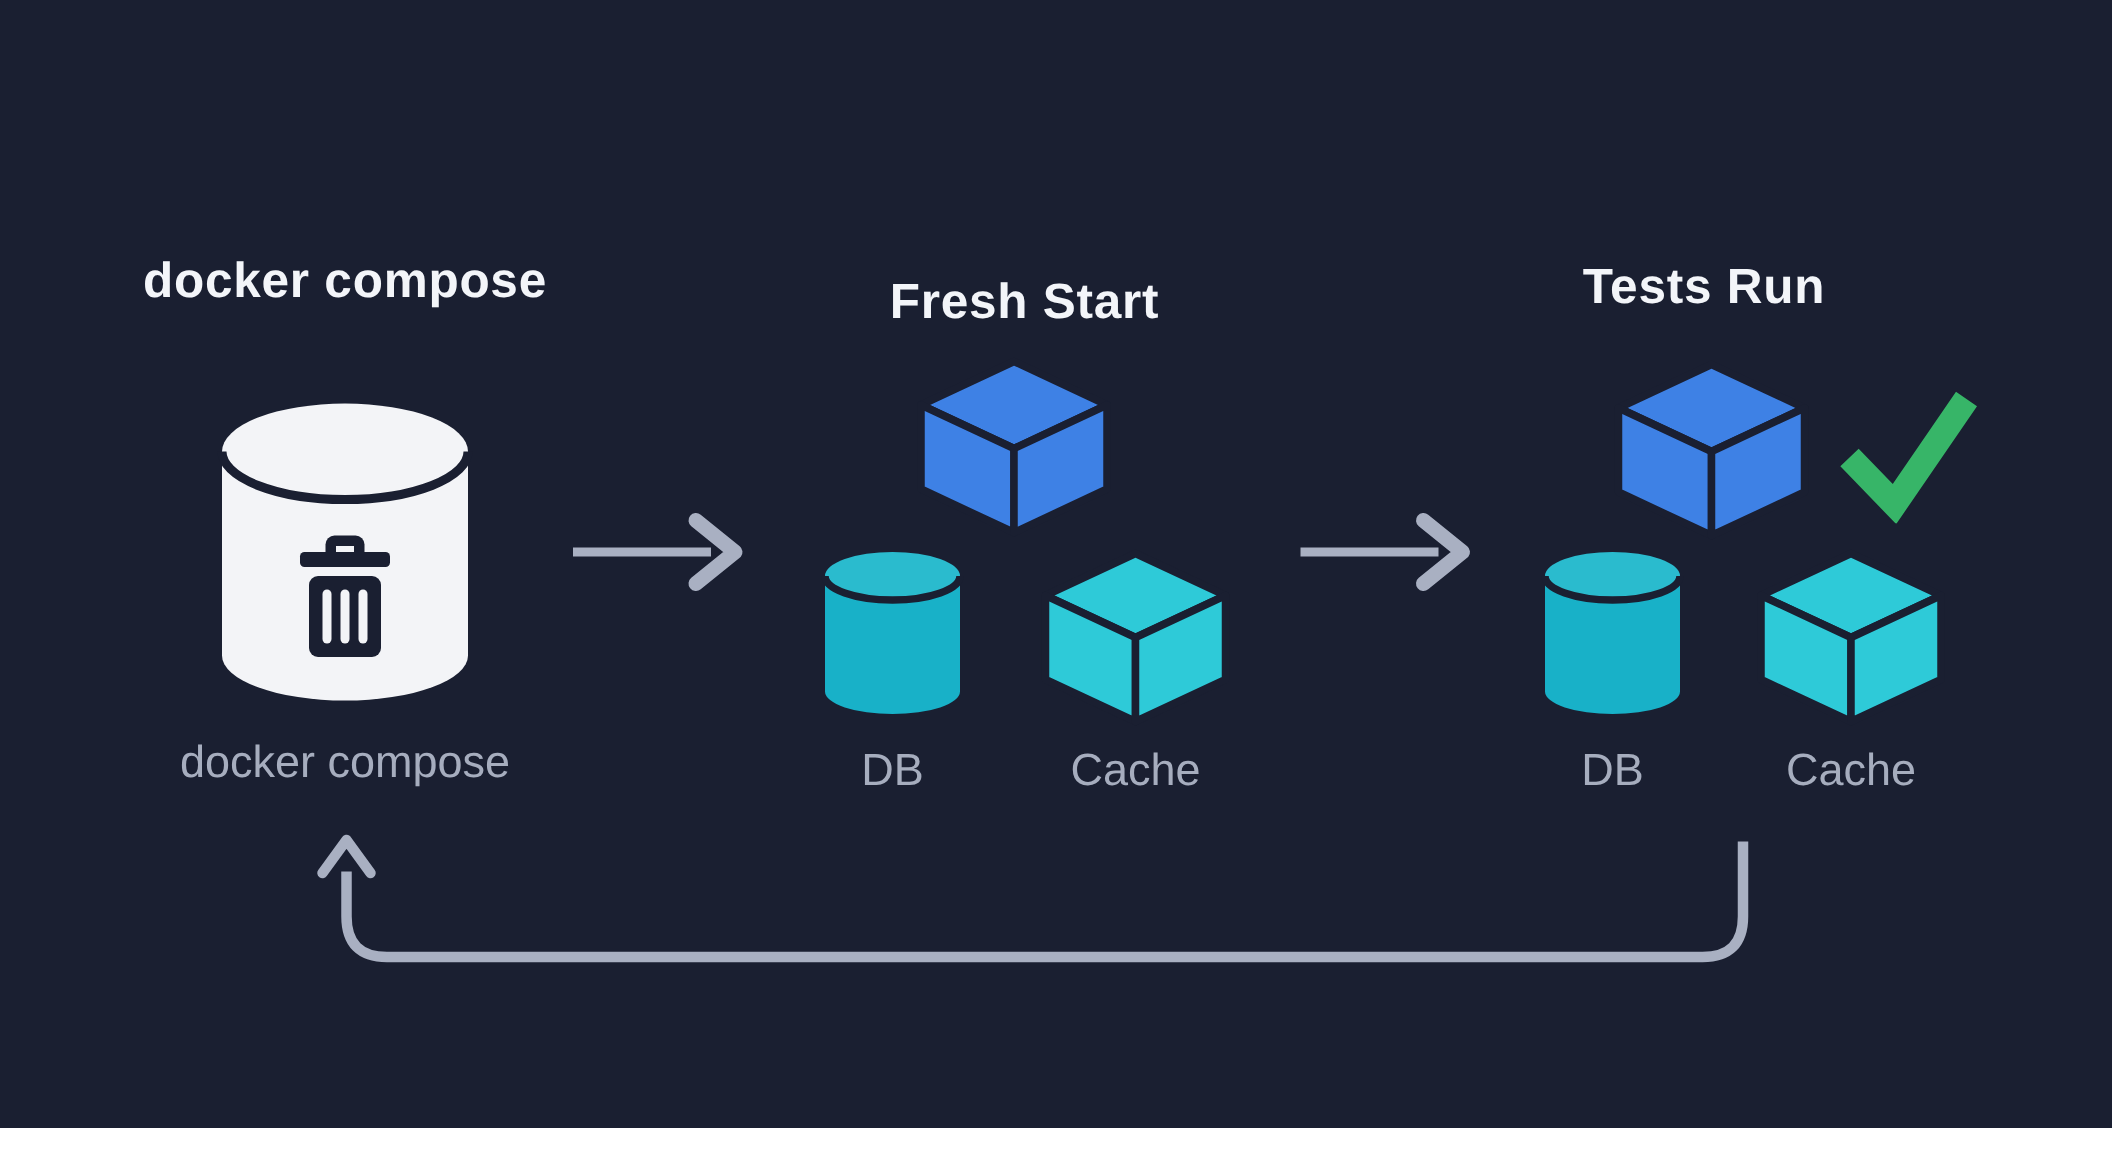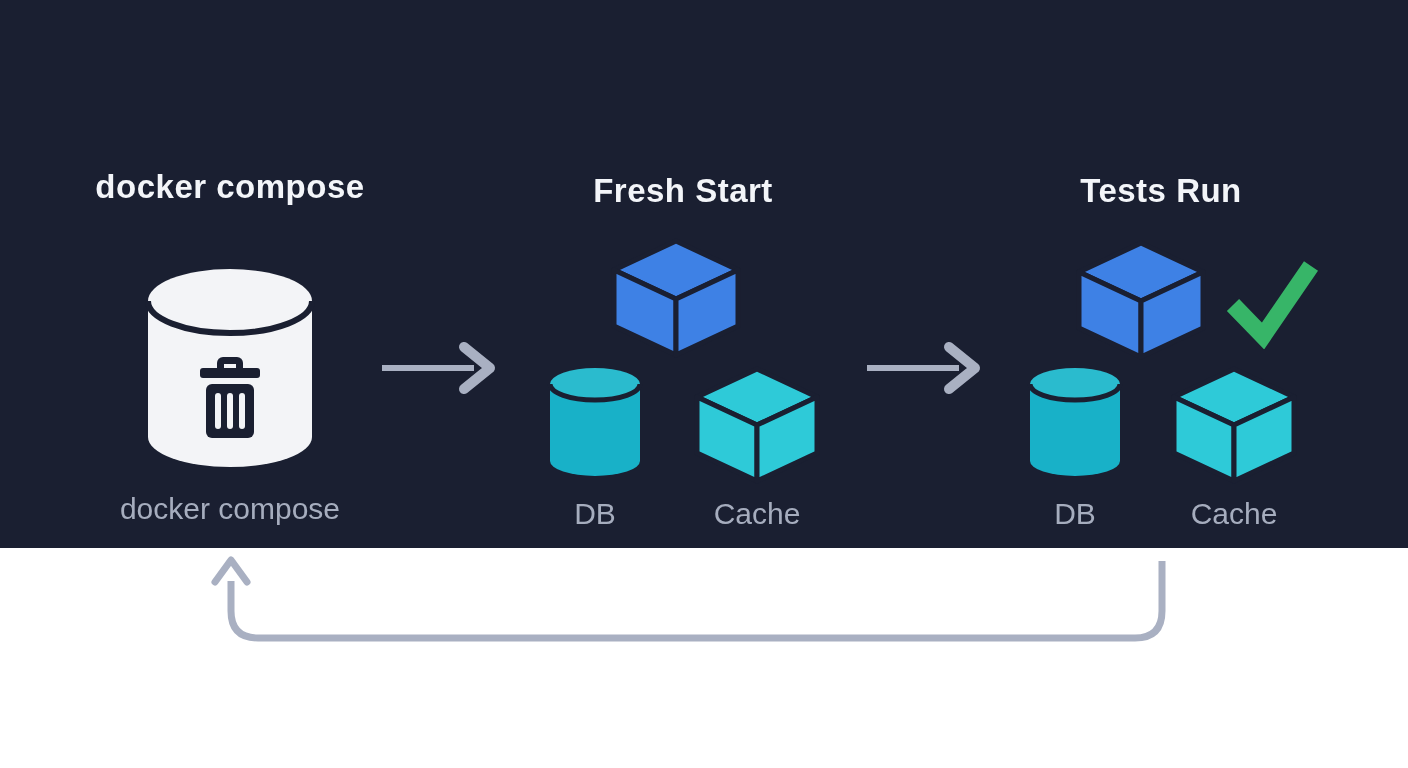--- a/index.html
+++ b/index.html
@@ -14,21 +14,21 @@
     --cyan: #2ecad8;
     --green: #37b568;
     --edge: #1a1f31;
   }
   * { margin: 0; padding: 0; box-sizing: border-box; }
   html, body { width: 1408px; height: 768px; overflow: hidden; }
   body { font-family: "Liberation Sans", sans-serif; }
   .canvas {
     position: relative;
     width: 1408px;
-    height: 548px;
+    height: 752px;
     background: var(--background);
   }
   .abs { position: absolute; }
   .stage-title {
     position: absolute;
     text-align: center;
     font-weight: 700;
     font-size: 33px;
     letter-spacing: 0.5px;
     color: var(--title-text);
@@ -75,21 +75,21 @@
 
   <div class="node-label" style="left:40px; top:492px; width:380px;">docker compose</div>
 
   <div class="abs" style="left:378px; top:338px;">
     <svg width="125" height="60" viewBox="0 0 125 60">
       <line x1="4" y1="30" x2="96" y2="30" stroke="var(--arrow)" stroke-width="6"></line>
       <polyline points="86,9 112,30 86,51" fill="none" stroke="var(--arrow)" stroke-width="10" stroke-linecap="round" stroke-linejoin="round"></polyline>
     </svg>
   </div>
 
-  <div class="stage-title" style="left:533px; top:170px; width:300px;">Fresh Start</div>
+  <div class="stage-title" style="left:533px; top:180px; width:300px;">Fresh Start</div>
 
   <div class="abs" style="left:609px; top:238px;">
     <svg width="134" height="121" viewBox="0 0 134 121">
       <g stroke="var(--edge)" stroke-width="5" stroke-linejoin="round" fill="var(--blue)">
         <polygon points="67,3 129,32 67,61 5,32"></polygon>
         <polygon points="5,32 67,61 67,117 5,88"></polygon>
         <polygon points="129,32 67,61 67,117 129,88"></polygon>
       </g>
     </svg>
   </div>
@@ -115,21 +115,21 @@
   <div class="node-label" style="left:545px; top:497px; width:100px;">DB</div>
   <div class="node-label" style="left:681px; top:497px; width:152px;">Cache</div>
 
   <div class="abs" style="left:863px; top:338px;">
     <svg width="125" height="60" viewBox="0 0 125 60">
       <line x1="4" y1="30" x2="96" y2="30" stroke="var(--arrow)" stroke-width="6"></line>
       <polyline points="86,9 112,30 86,51" fill="none" stroke="var(--arrow)" stroke-width="10" stroke-linecap="round" stroke-linejoin="round"></polyline>
     </svg>
   </div>
 
-  <div class="stage-title" style="left:1011px; top:170px; width:300px;">Tests Run</div>
+  <div class="stage-title" style="left:986px; top:170px; width:300px;">Tests Run</div>
 
   <div class="abs" style="left:1074px; top:240px;">
     <svg width="134" height="121" viewBox="0 0 134 121">
       <g stroke="var(--edge)" stroke-width="5" stroke-linejoin="round" fill="var(--blue)">
         <polygon points="67,3 129,32 67,61 5,32"></polygon>
         <polygon points="5,32 67,61 67,117 5,88"></polygon>
         <polygon points="129,32 67,61 67,117 129,88"></polygon>
       </g>
     </svg>
   </div>

